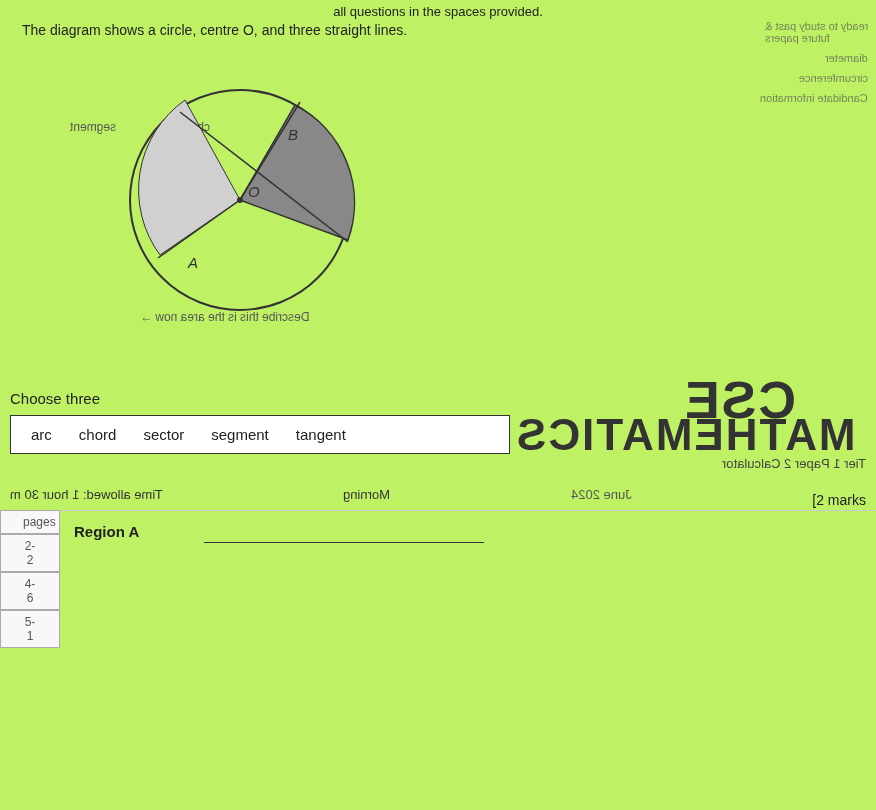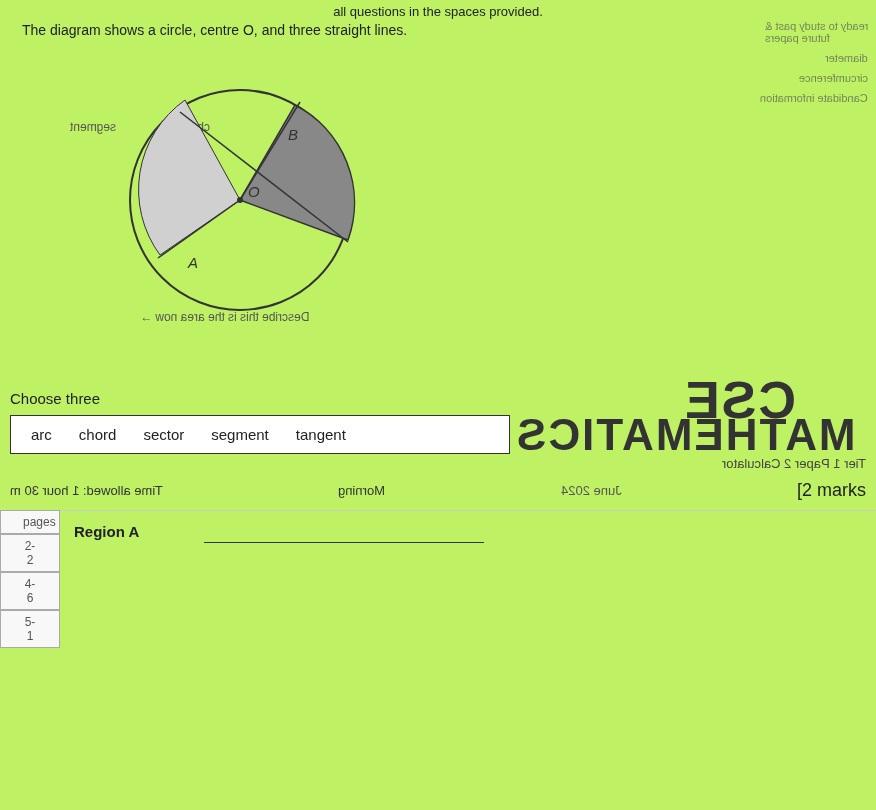--- a/index.html
+++ b/index.html
@@ -152,22 +152,23 @@
       transform: scaleX(-1);
     }
 
     .morning-text {
       font-size: 13px;
       color: #333;
       transform: scaleX(-1);
     }
 
     .mark-text {
-      font-size: 18px;
-      color: #222;
+      font-size: 14px;
+      color: #222;
+      margin-top: 12px;
     }
 
     
     .tier-text {
       position: absolute;
       top: 456px;
       right: 10px;
       font-size: 13px;
       color: #444;
       transform: scaleX(-1);

